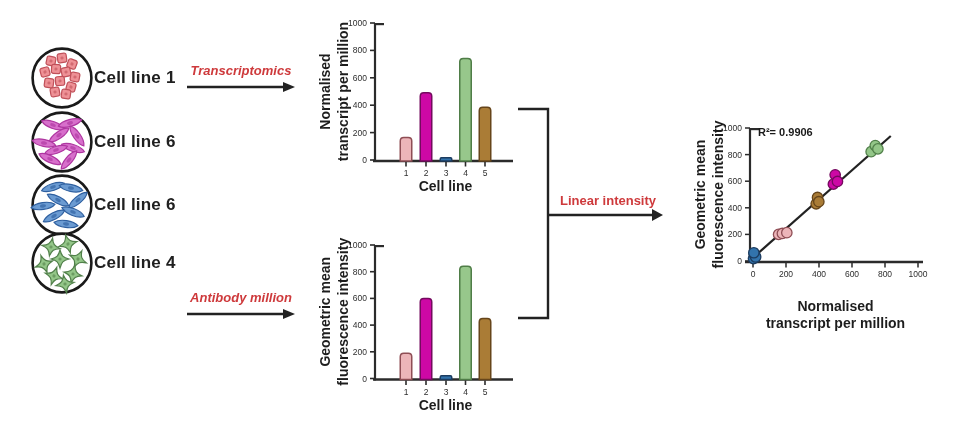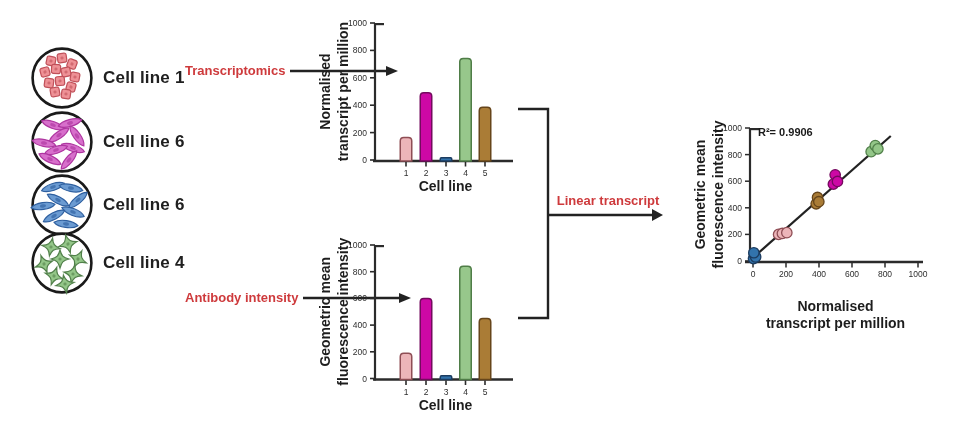--- a/index.html
+++ b/index.html
@@ -1,21 +1,21 @@
 <!DOCTYPE html>
 <html style="--red: #ce3a3c; --c1: #ee9196; --c1s: #c05059; --c2: #d76fcb; --c2s: #ae36a0; --c3: #6b9bd2; --c3s: #2e5f9f; --c4: #93c688; --c4s: #51804a; --c5: #c18c3f; --c5s: #875a1d;"><head>
 <meta charset="utf-8">
 <style>
   html,body{margin:0;padding:0;background:#fff;}
   .canvas{position:relative;width:960px;height:434px;background:#fff;overflow:hidden;
           font-family:"Liberation Sans",sans-serif;}
-  .cell-row{position:absolute;left:30px;display:flex;align-items:center;gap:9px;height:64px;}
+  .cell-row{position:absolute;left:30px;display:flex;align-items:center;height:64px;}
   .dish{width:64px;height:64px;flex:0 0 auto;}
   .cell-label{font-size:17px;font-weight:700;color:#202020;letter-spacing:.2px;white-space:nowrap;}
-  .process{position:absolute;display:flex;flex-direction:row;align-items:center;gap:3px;width:112px;}
+  .process{position:absolute;display:flex;flex-direction:column;align-items:center;gap:3px;width:112px;font-style:italic;}
   .process-label{font-size:13px;font-weight:700;color:var(--red);white-space:nowrap;}
   .lr-label{position:absolute;left:550px;top:193px;width:116px;text-align:center;
             font-size:13px;font-weight:700;color:var(--red);white-space:nowrap;}
   svg{overflow:visible;}
   .tick{font:8.5px "Liberation Sans",sans-serif;fill:#2e2e2e;}
   .axis-title{font:700 14px "Liberation Sans",sans-serif;fill:#1d1d1d;}
   .ann{font:700 11px "Liberation Sans",sans-serif;fill:#1a1a1a;}
 </style>
 </head>
 <body>
@@ -205,21 +205,21 @@
   </div>
 
   <div class="process" style="left:185px;top:63px">
     <span class="process-label">Transcriptomics</span>
     <svg width="112" height="12" viewBox="0 0 112 12">
       <line x1="2" y1="6" x2="98" y2="6" stroke="#222" stroke-width="2.4"></line>
       <polygon points="98,1 110,6 98,11" fill="#222"></polygon>
     </svg>
   </div>
   <div class="process" style="left:185px;top:290px">
-    <span class="process-label">Antibody intensity</span>
+    <span class="process-label">Antibody million</span>
     <svg width="112" height="12" viewBox="0 0 112 12">
       <line x1="2" y1="6" x2="98" y2="6" stroke="#222" stroke-width="2.4"></line>
       <polygon points="98,1 110,6 98,11" fill="#222"></polygon>
     </svg>
   </div>
 
   <svg style="position:absolute;left:300px;top:8px" width="230" height="210" id="chart-transcript">
       <line x1="75" y1="154" x2="75" y2="15" stroke="#2b2b2b" stroke-width="2.2"></line>
       <line x1="75" y1="16.1" x2="84" y2="16.1" stroke="#2b2b2b" stroke-width="2.2"></line>
       <line x1="73" y1="153" x2="213" y2="153" stroke="#2b2b2b" stroke-width="2.6"></line>
@@ -288,21 +288,21 @@
       <text x="145.5" y="184.5" text-anchor="middle" class="axis-title">Cell line</text>
       <text text-anchor="middle" class="axis-title" transform="translate(30,86.75) rotate(-90)">Geometric mean</text>
       <text text-anchor="middle" class="axis-title" transform="translate(48,86.75) rotate(-90)">fluorescence intensity</text>
     </svg>
 
   <svg style="position:absolute;left:505px;top:100px" width="165" height="235" id="bracket">
     <path d="M13,9 H43 V218 H13" fill="none" stroke="#222" stroke-width="2.4"></path>
     <line x1="43" y1="115" x2="147" y2="115" stroke="#222" stroke-width="2.4"></line>
     <polygon points="147,109 158,115 147,121" fill="#222"></polygon>
   </svg>
-  <div class="lr-label">Linear transcript</div>
+  <div class="lr-label">Linear intensity</div>
 
   <svg style="position:absolute;left:680px;top:95px" width="275" height="250" id="chart-scatter">
       <line x1="70" y1="168" x2="70" y2="33" stroke="#2b2b2b" stroke-width="2.2"></line>
       <line x1="70" y1="34.1" x2="79" y2="34.1" stroke="#2b2b2b" stroke-width="2.2"></line>
       <line x1="65" y1="167" x2="243" y2="167" stroke="#2b2b2b" stroke-width="2.4"></line>
       <line x1="65" y1="166" x2="70" y2="166" stroke="#2b2b2b" stroke-width="1.5"></line>
       <text x="62" y="169" text-anchor="end" class="tick">0</text>
       <line x1="65" y1="139.4" x2="70" y2="139.4" stroke="#2b2b2b" stroke-width="1.5"></line>
       <text x="62" y="142.4" text-anchor="end" class="tick">200</text>
       <line x1="65" y1="112.8" x2="70" y2="112.8" stroke="#2b2b2b" stroke-width="1.5"></line>

